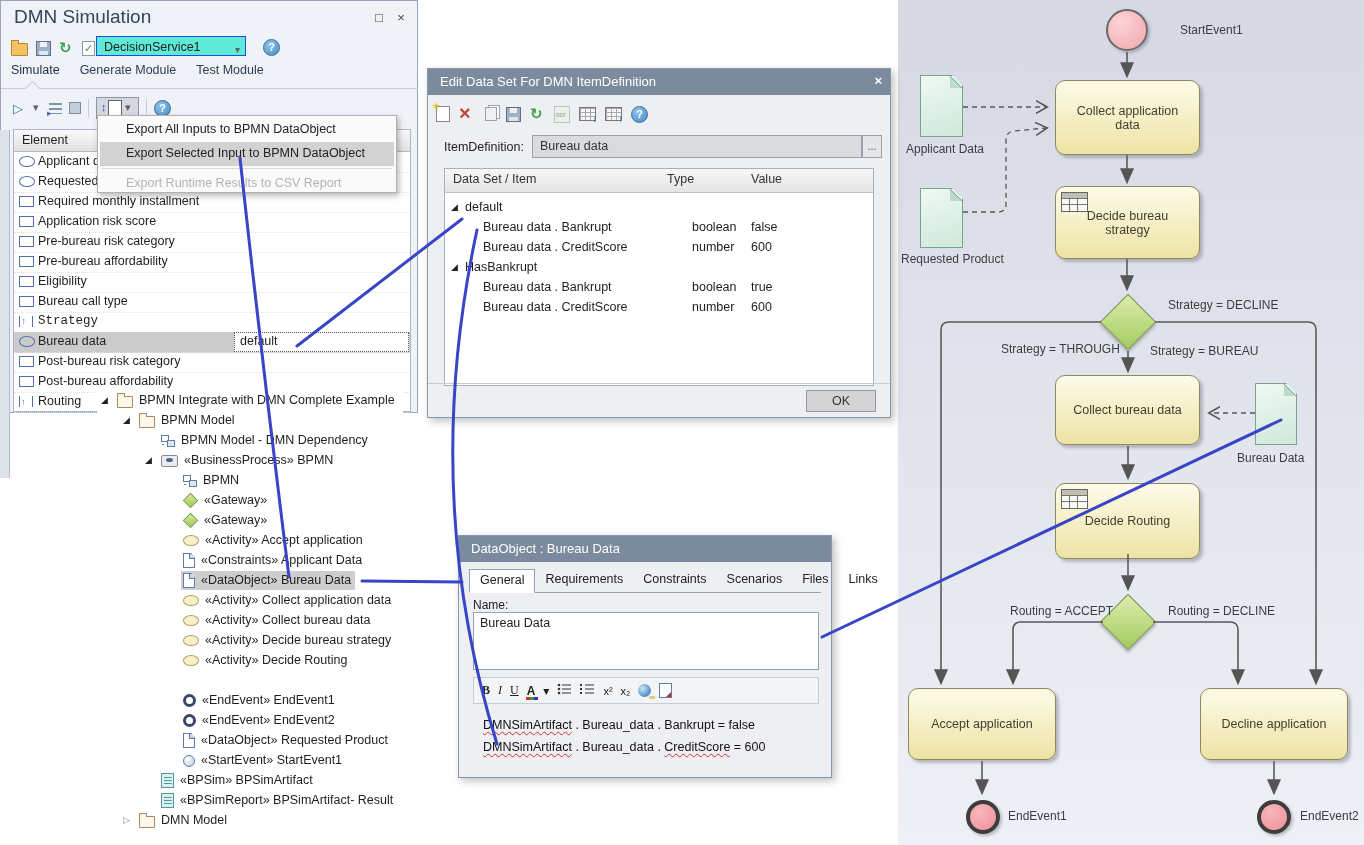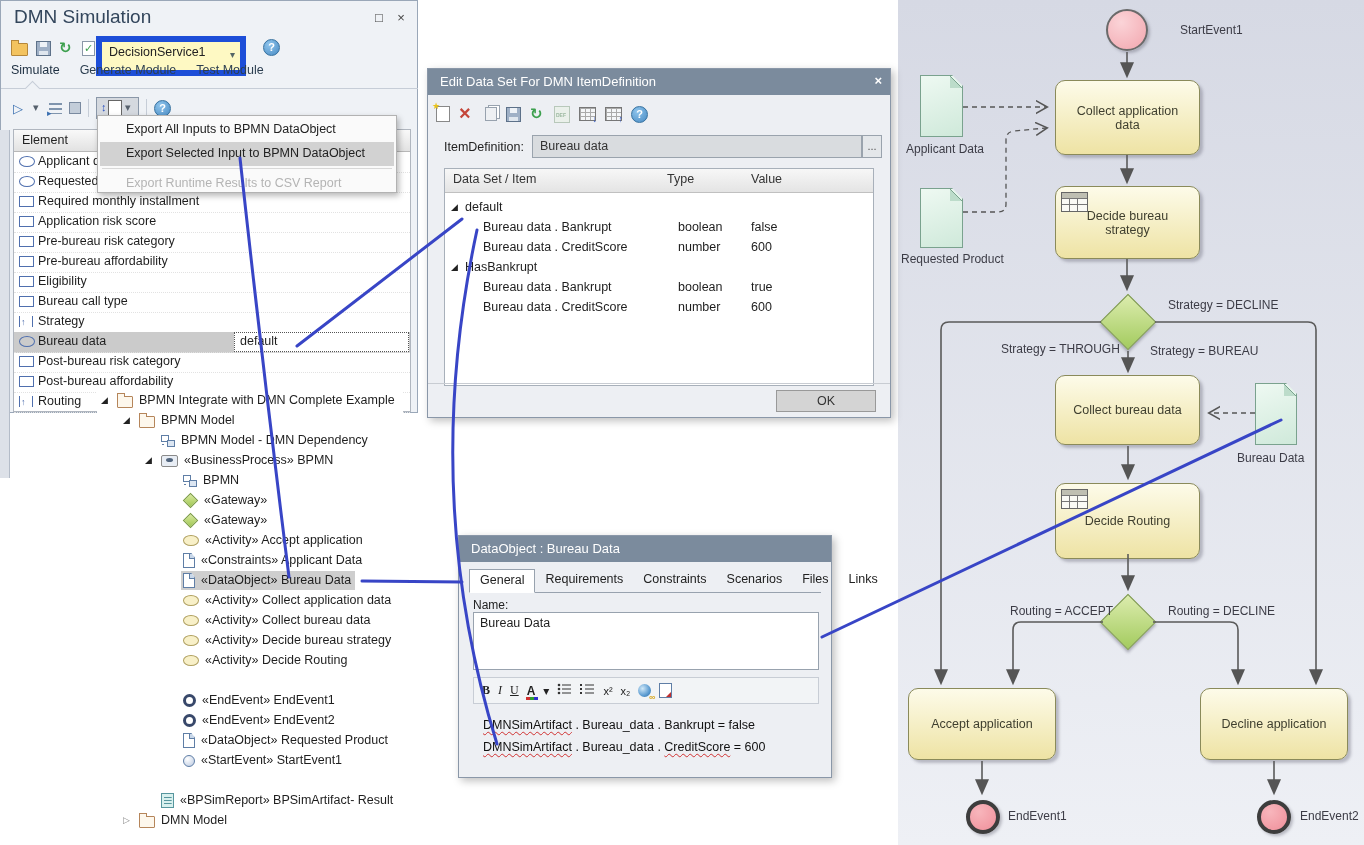--- a/index.html
+++ b/index.html
@@ -4,21 +4,21 @@
 <style>
   html,body{margin:0;padding:0;background:#888;}
   .canvas{position:relative;width:1364px;height:845px;background:#ffffff;overflow:hidden;
           font-family:"Liberation Sans","DejaVu Sans",sans-serif;color:#1e1e1e;}
   .abs{position:absolute;}
   
   .dmn-win{left:0;top:0;width:418px;height:413px;background:#eff2f6;border:1px solid #9aa7b8;box-sizing:border-box;z-index:10;}
   .dmn-title{position:absolute;left:13px;top:5px;font-size:19px;color:#33465c;}
   .win-btn{position:absolute;top:9px;font-size:13px;color:#444;width:16px;text-align:center;cursor:default;}
   .dmn-toolbar1{position:absolute;left:10px;top:34px;height:26px;display:flex;align-items:center;gap:8px;}
-  .combo{position:absolute;left:95px;top:35px;width:150px;height:40px;background:#fef9c3;border:6px solid #1d4ed8;box-sizing:border-box;font-size:12.5px;line-height:21px;padding-left:7px;color:#222;}
+  .combo{position:absolute;left:95px;top:35px;width:150px;height:20px;background:#5eead4;border:1px solid #1d4ed8;box-sizing:border-box;font-size:12.5px;line-height:21px;padding-left:7px;color:#222;}
   .combo .car{position:absolute;right:5px;top:2px;color:#566;font-size:10px;}
   .dmn-tabs{position:absolute;left:10px;top:62px;display:flex;gap:20px;font-size:12.5px;color:#2c3e50;}
   .dmn-tab{cursor:default;}
   .dmn-tab.active{color:#1c2e40;}
   .tab-sep{position:absolute;left:0;top:87px;width:417px;border-top:1px solid #c6cdd7;}
   .tab-notch{position:absolute;left:26px;top:82px;width:10px;height:10px;background:#eff2f6;border-left:1px solid #c6cdd7;border-top:1px solid #c6cdd7;transform:rotate(45deg);}
   .dmn-toolbar2{position:absolute;left:12px;top:93px;height:28px;display:flex;align-items:center;gap:7px;}
   .press{background:#d5d9df;border:1px solid #8a97a8;padding:2px 4px;display:flex;align-items:center;gap:3px;}
   .vsep{width:1px;height:18px;background:#c6cdd7;}
   
@@ -75,24 +75,24 @@
   .ds-itemdef-lbl{position:absolute;left:16px;top:71px;font-size:12.5px;color:#222;}
   .ds-itemdef{position:absolute;left:104px;top:66px;width:330px;height:23px;background:#d9dcdf;border:1px solid #9aa3ad;box-sizing:border-box;font-size:12.5px;line-height:21px;padding-left:7px;color:#333;}
   .ds-browse{position:absolute;right:8px;top:66px;width:20px;height:23px;background:#e4e7ea;border:1px solid #9aa3ad;box-sizing:border-box;text-align:center;font-size:11px;line-height:20px;color:#555;}
   .ds-table{position:absolute;left:16px;top:99px;width:430px;height:218px;background:#fff;border:1px solid #a8b0ba;box-sizing:border-box;}
   .ds-thead{position:absolute;left:0;top:0;right:0;height:23px;background:linear-gradient(#f7f7f7,#e4e4e4);border-bottom:1px solid #c0c0c0;font-size:12.5px;color:#333;}
   .ds-thead span{position:absolute;top:3px;}
   .ds-row{position:absolute;left:0;right:0;height:20px;font-size:12.5px;line-height:20px;}
   .ds-row .c0{position:absolute;left:38px;}
   .ds-row.grp .c0{left:20px;}
   .ds-row .tri{position:absolute;left:6px;top:0;font-size:9px;color:#222;}
-  .ds-row .c1{position:absolute;left:222px;padding-left:11px;}
+  .ds-row .c1{position:absolute;left:236px;padding-left:11px;}
   .ds-row .c2{position:absolute;left:306px;}
   .ds-okzone{position:absolute;left:0;right:0;bottom:0;height:33px;border-top:1px solid #c8ccd2;}
-  .ds-ok{position:absolute;right:14px;top:6px;width:100px;height:22px;background:#d4d4d4;border:1px solid #999;box-sizing:border-box;text-align:center;font-size:12.5px;line-height:20px;color:#333;}
+  .ds-ok{position:absolute;right:14px;top:6px;width:70px;height:22px;background:#d4d4d4;border:1px solid #999;box-sizing:border-box;text-align:center;font-size:12.5px;line-height:20px;color:#333;}
   
   .dt{display:inline-block;position:relative;vertical-align:middle;}
   .new-item{width:12px;height:14px;background:#fff;border:1px solid #888;}
   .new-item::before{content:"★";position:absolute;left:-5px;top:-6px;font-size:9px;color:#e8c21a;}
   .delete-red{width:14px;height:16px;}
   .delete-red::before{content:"×";position:absolute;left:0;top:-4px;font-size:20px;font-weight:bold;color:#c4463a;}
   .copy-item{width:10px;height:12px;background:#eef0f3;border:1px solid #98a2ae;box-shadow:3px -2px 0 -1px #fff,3px -2px 0 0 #98a2ae;margin-left:3px;}
   .save-disk{width:13px;height:13px;background:#9fb0c6;border:1px solid #5d7189;}
   .save-disk::before{content:"";position:absolute;left:3px;top:0;width:7px;height:5px;background:#eef2f7;}
   .save-disk::after{content:"";position:absolute;left:2px;bottom:0;width:9px;height:4px;background:#dfe6ee;}
@@ -228,21 +228,21 @@
             <span class="lbl">Pre-bureau affordability</span>
           </div>
           <div class="erow" style="top: 142px;">
             <span class="ic-rect eic"></span>
             <span class="lbl">Eligibility</span>
           </div>
           <div class="erow" style="top: 162px;">
             <span class="ic-rect eic"></span>
             <span class="lbl">Bureau call type</span>
           </div>
-          <div class="erow" style="top: 182px;">
+          <div class="erow" style="top: 182px; font-family: Liberation Mono, monospace;">
             <span class="ic-bkm eic"></span>
             <span class="lbl">Strategy</span>
           </div>
           <div class="erow selected" style="top: 202px;">
             <span class="ic-oval eic"></span>
             <span class="lbl">Bureau data</span>
             <span class="val">default</span>
           </div>
           <div class="erow" style="top: 222px;">
             <span class="ic-rect eic"></span>
@@ -414,20 +414,29 @@
             <span>«DataObject» Requested Product</span>
           </span>
         </span>
       </div>
       <div class="trow" style="top: 363px;">
         <span class="wrap" style="left: 70px;">
           <span class="texp"></span>
           <span class="hl">
             <span class="ti ti-startevent"></span>
             <span>«StartEvent» StartEvent1</span>
+          </span>
+        </span>
+      </div>
+      <div class="trow" style="top: 383px;">
+        <span class="wrap" style="left: 48px;">
+          <span class="texp"></span>
+          <span class="hl">
+            <span class="ti ti-artifact"></span>
+            <span>«BPSim» BPSimArtifact</span>
           </span>
         </span>
       </div>
       <div class="trow" style="top: 403px;">
         <span class="wrap" style="left: 48px;">
           <span class="texp"></span>
           <span class="hl">
             <span class="ti ti-artifact"></span>
             <span>«BPSimReport» BPSimArtifact- Result</span>
           </span>

